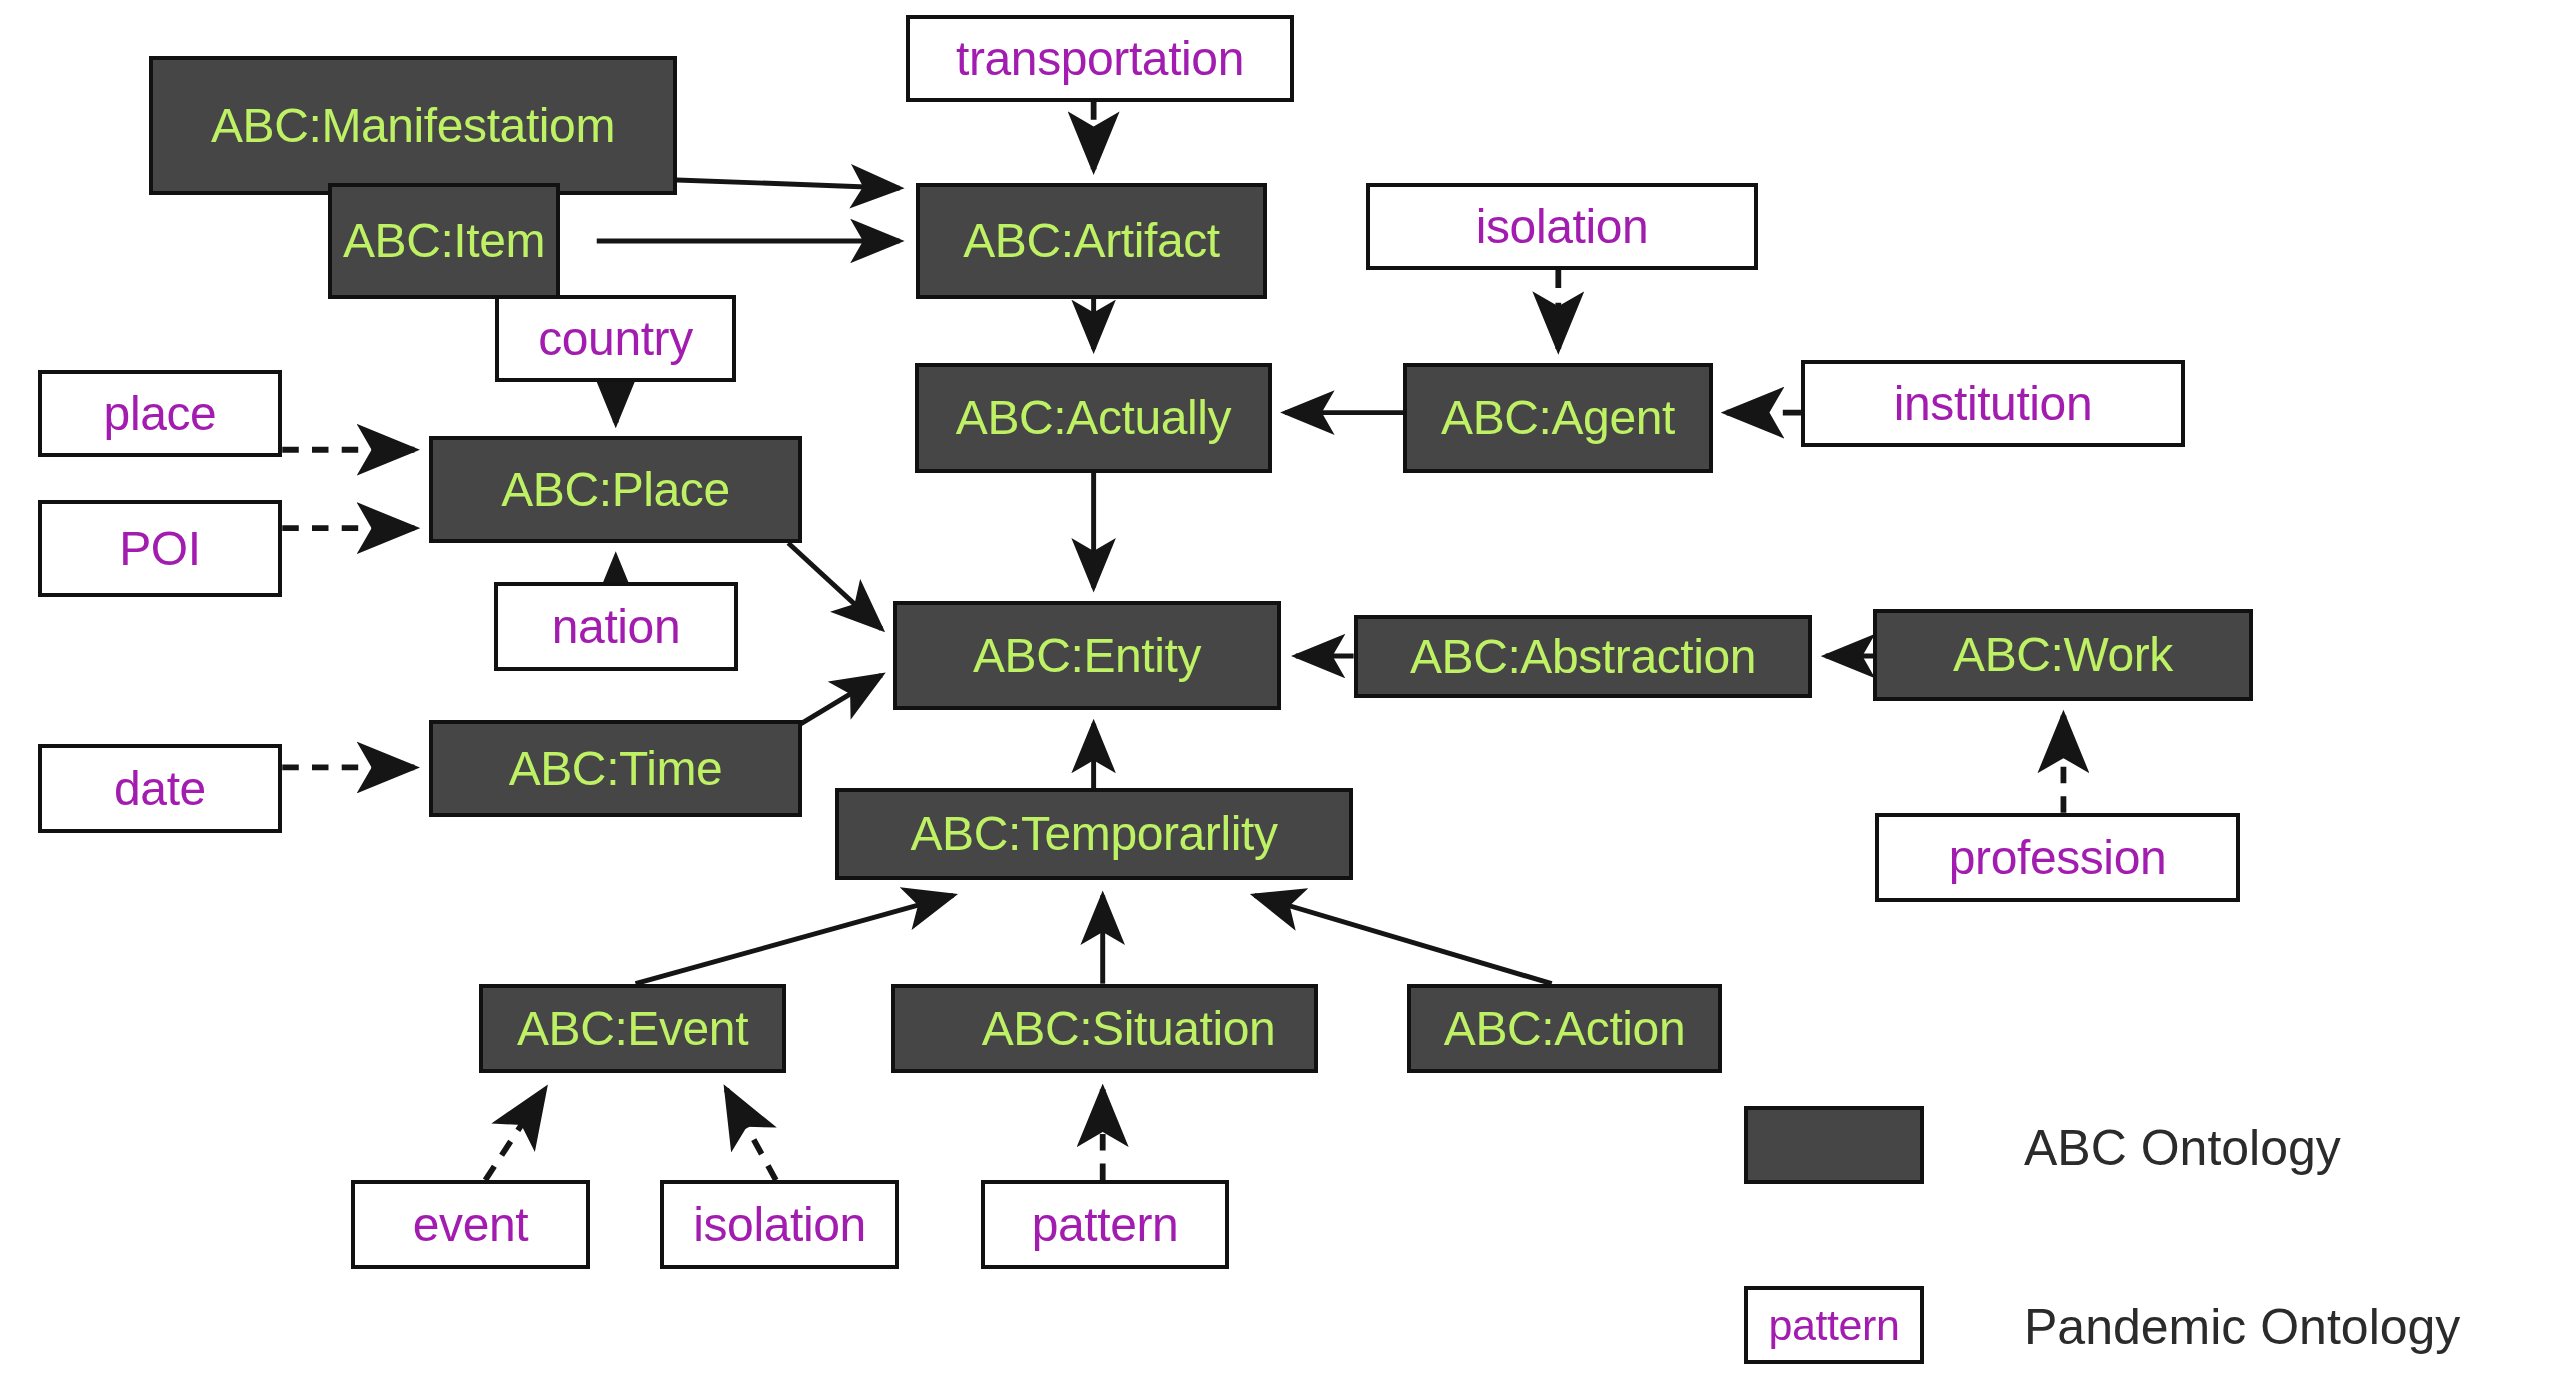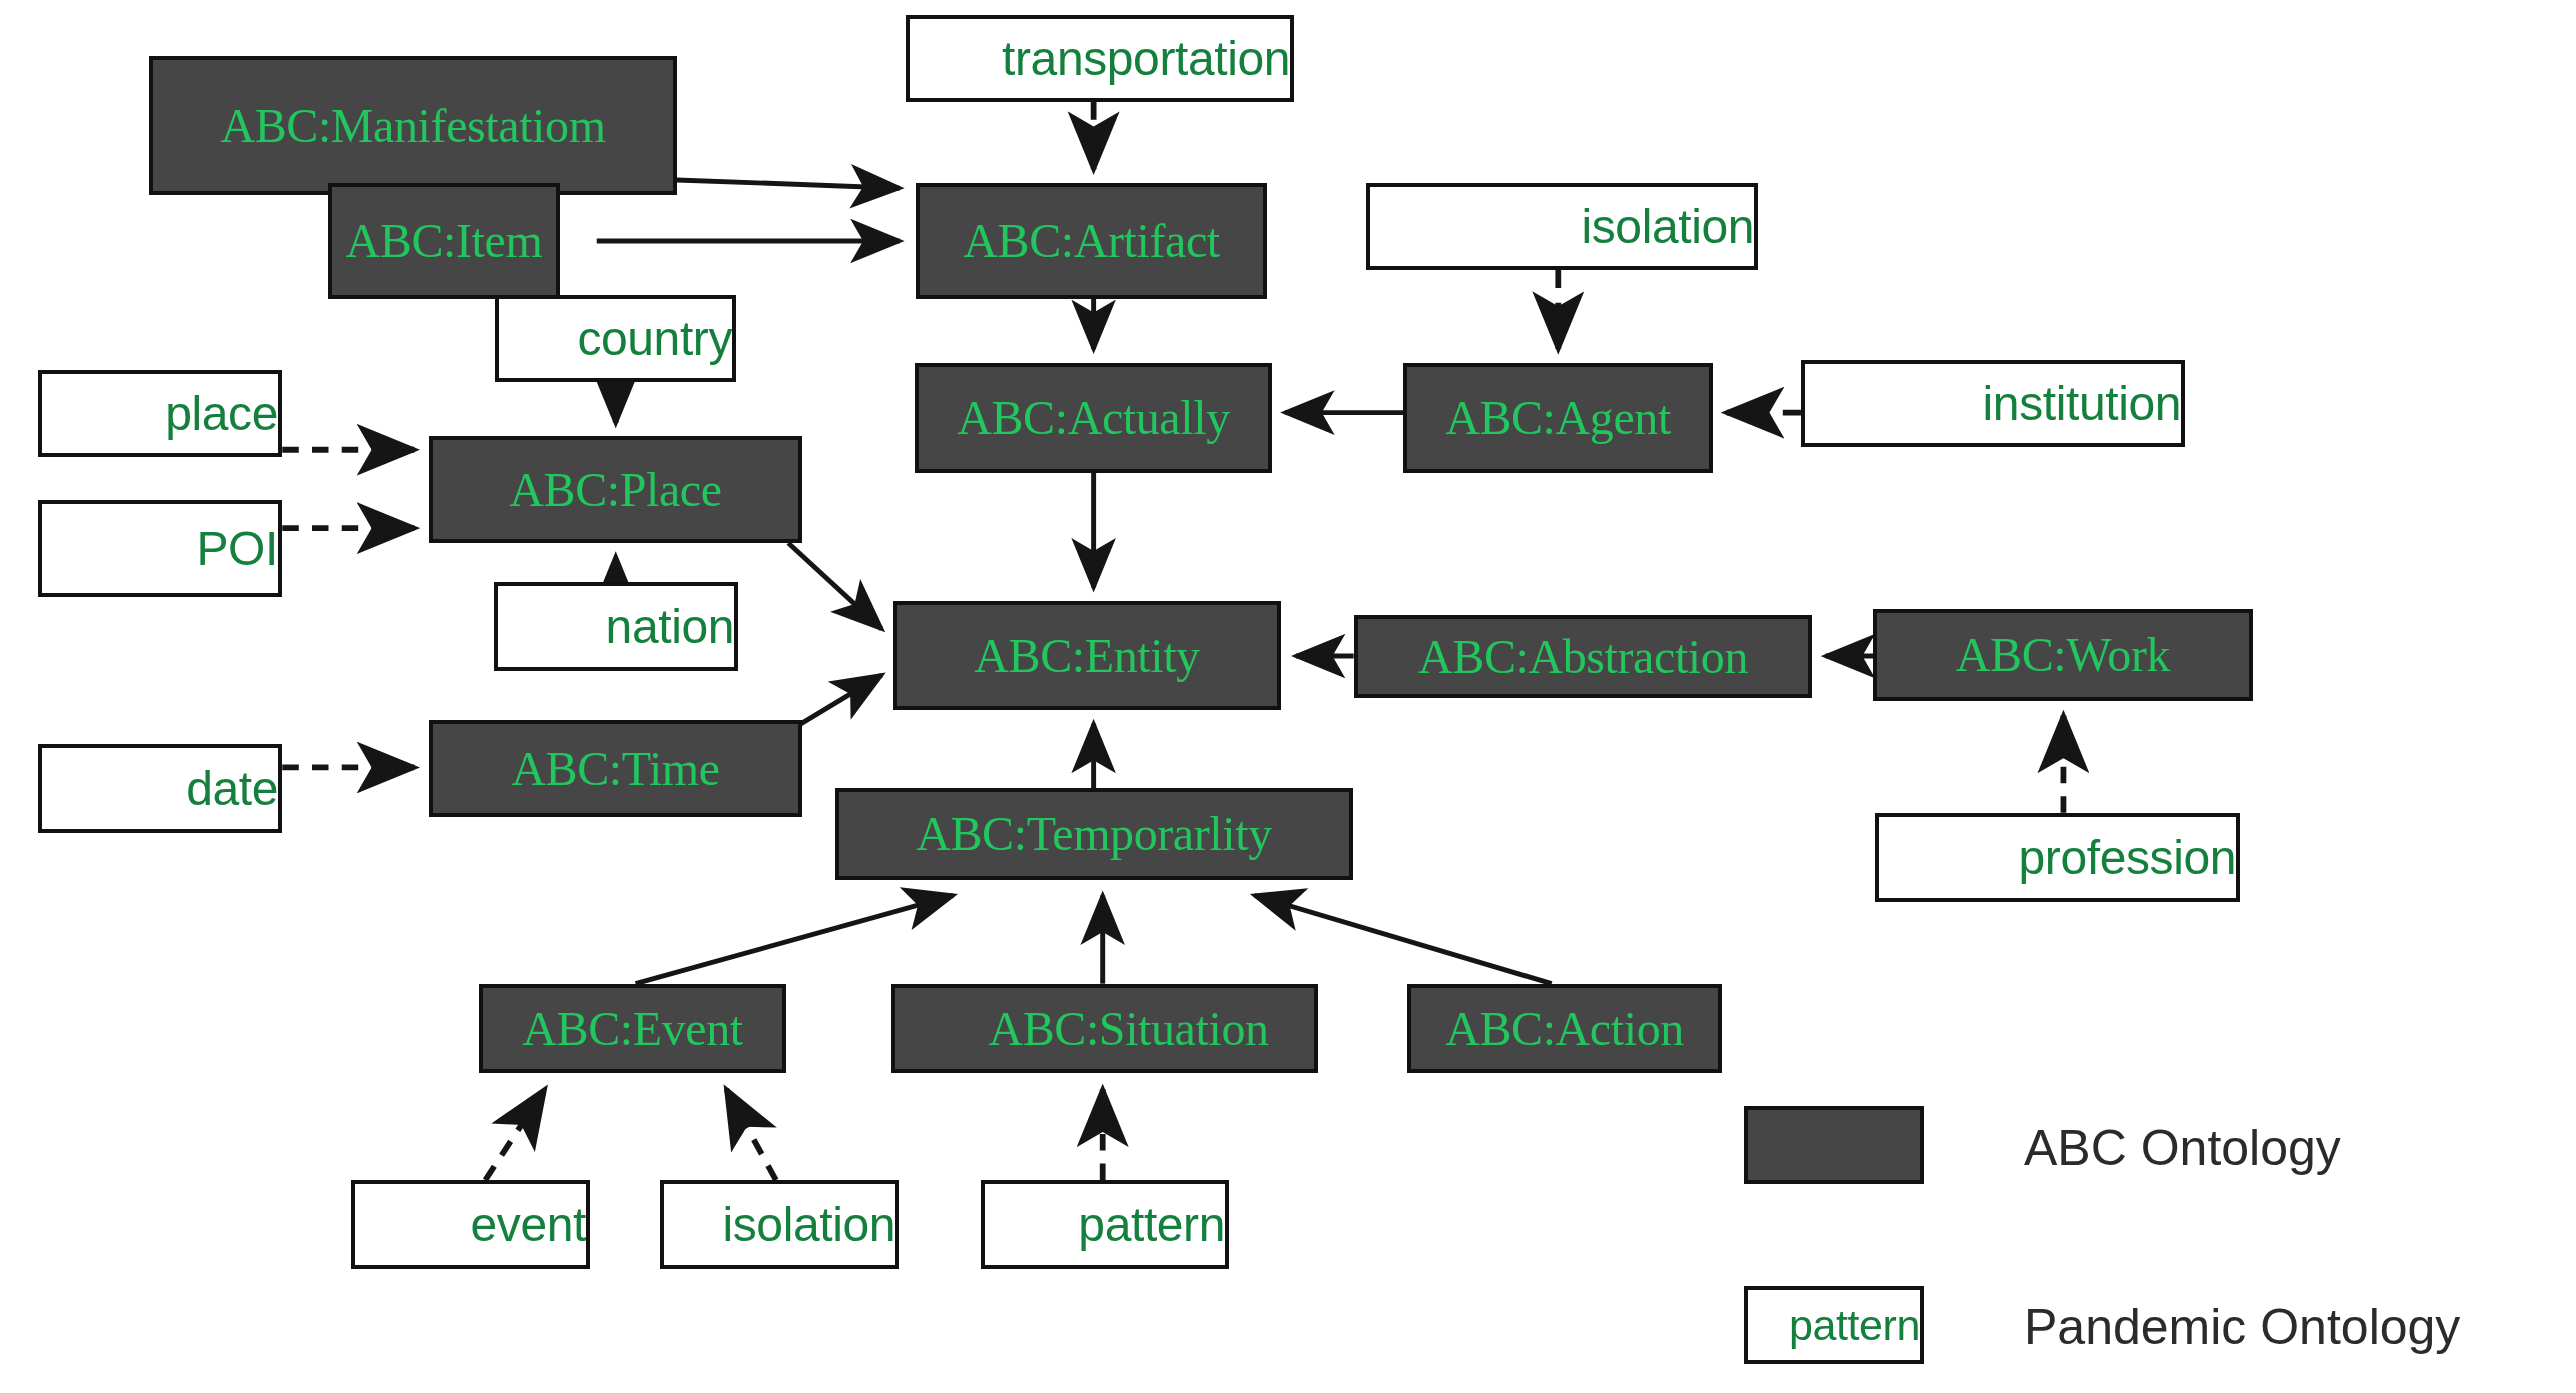--- a/index.html
+++ b/index.html
@@ -35,28 +35,26 @@
     font-family: "Liberation Sans", sans-serif;
     font-size: 48px;
     line-height: 1;
     letter-spacing: -0.4px;
     white-space: nowrap;
     z-index: 5;
   }
   .node.abc {
     background: #464646;
     border: 4.1px solid #111111;
-    color: #22c55e;
-    font-family: Liberation Serif, serif;
+    color: #bef264;
   }
   .node.pandemic {
     background: #ffffff;
     border: 4.1px solid #111111;
-    color: #15803d;
-    justify-content: flex-end;
+    color: #a21caf;
   }
   .legend-swatch {
     position: absolute;
     box-sizing: border-box;
   }
   .legend-swatch.abc {
     background: #464646;
     border: 4.1px solid #111111;
   }
   .legend-label {

